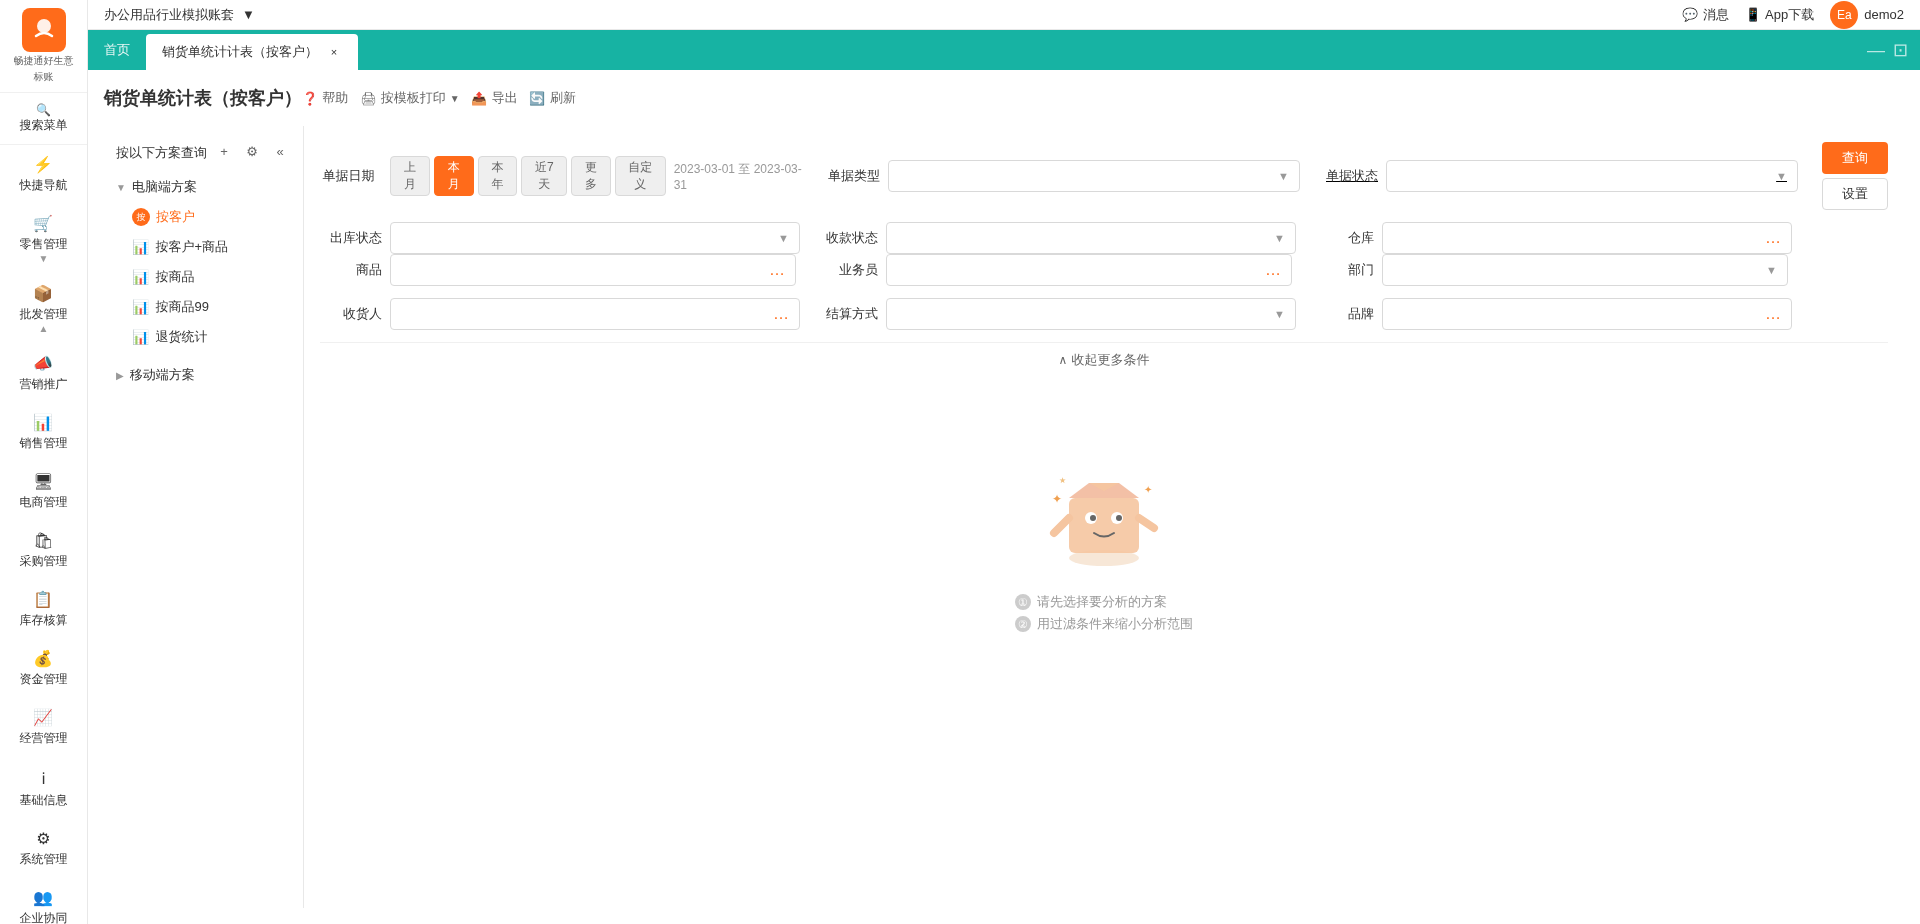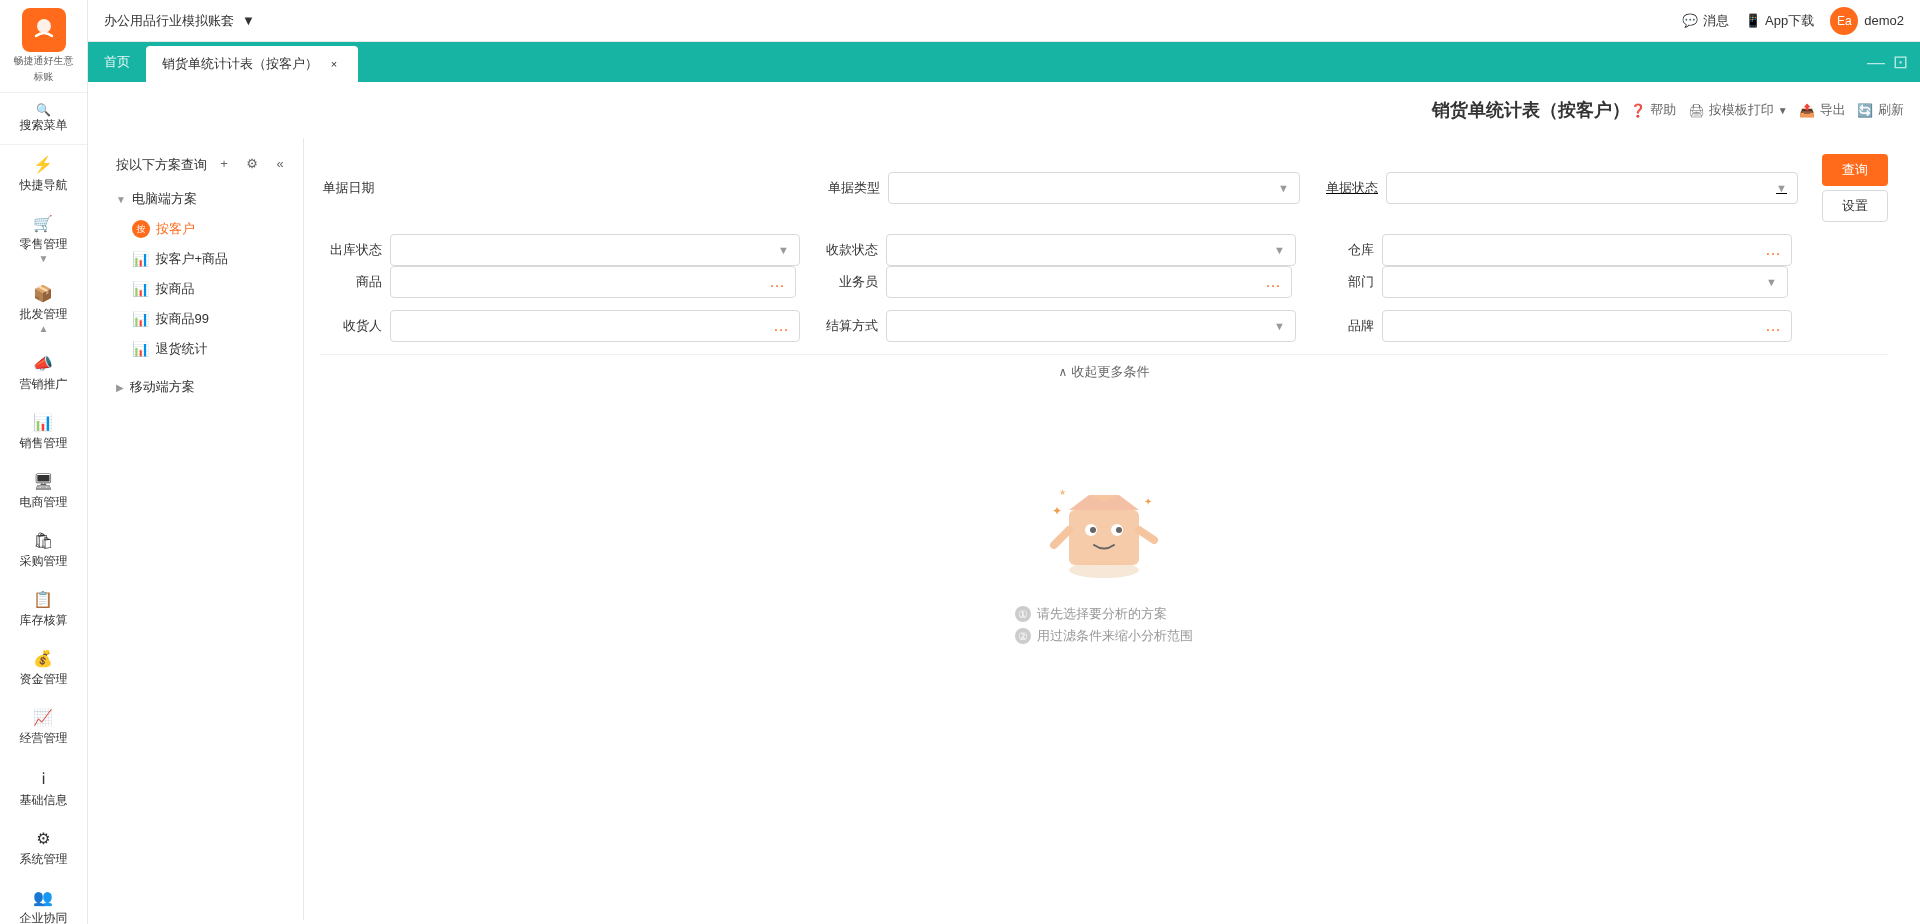--- a/index.html
+++ b/index.html
@@ -11,41 +11,41 @@
     .sidebar-logo-icon { width: 44px; height: 44px; background: #ff6b1a; border-radius: 8px; display: flex; align-items: center; justify-content: center; color: white; font-size: 18px; font-weight: bold; }
     .sidebar-logo-text { font-size: 10px; color: #666; margin-top: 2px; text-align: left; }
     .sidebar-nav-item { width: 100%; padding: 10px 4px; display: flex; flex-direction: column; align-items: center; cursor: pointer; color: #333; font-size: 12px; }
     .sidebar-nav-item .nav-icon { font-size: 16px; margin-bottom: 3px; }
     .sidebar-search { width: 100%; padding: 10px 4px; display: flex; flex-direction: column; align-items: center; cursor: pointer; color: #333; font-size: 12px; border-bottom: 1px solid #f0f0f0; }
 
     
     .main-area { flex: 1; display: flex; flex-direction: column; overflow: hidden; }
 
     
-    .top-header { height: 42px; background: #fff; display: flex; align-items: center; justify-content: space-between; padding: 0 16px; border-bottom: 1px solid #e8e8e8; }
+    .top-header { height: 30px; background: #fff; display: flex; align-items: center; justify-content: space-between; padding: 0 16px; border-bottom: 1px solid #e8e8e8; }
     .top-header-left { display: flex; align-items: center; gap: 8px; color: #333; font-size: 13px; }
     .top-header-right { display: flex; align-items: center; gap: 16px; }
     .header-btn { display: flex; align-items: center; gap: 4px; cursor: pointer; color: #333; font-size: 13px; }
     .avatar { width: 28px; height: 28px; border-radius: 50%; background: #ff6b1a; display: flex; align-items: center; justify-content: center; color: white; font-size: 12px; }
 
     
     .tab-bar { height: 40px; background: #17b3a3; display: flex; align-items: center; padding: 0; }
     .tab-item { height: 40px; display: flex; align-items: center; padding: 0 16px; cursor: pointer; color: rgba(255,255,255,0.8); font-size: 13px; position: relative; }
     .tab-item.active { background: #fff; color: #333; border-radius: 4px 4px 0 0; margin-top: 4px; height: 36px; }
     .tab-item .tab-close { margin-left: 8px; width: 16px; height: 16px; display: flex; align-items: center; justify-content: center; border-radius: 50%; font-size: 11px; }
     .tab-home { height: 40px; display: flex; align-items: center; padding: 0 16px; cursor: pointer; color: rgba(255,255,255,0.9); font-size: 13px; }
     .tab-bar-right { margin-left: auto; display: flex; align-items: center; gap: 8px; padding-right: 12px; }
     .tab-bar-right span { color: rgba(255,255,255,0.8); cursor: pointer; font-size: 16px; }
 
     
     .content-area { flex: 1; overflow: auto; background: #f5f5f5; }
 
     
     .page { background: #fff; margin: 0; padding: 16px; min-height: 100%; }
-    .page-header { display: flex; align-items: center; justify-content: flex-end; margin-bottom: 16px; }
+    .page-header { display: flex; align-items: center; justify-content: flex-start; margin-bottom: 16px; }
     .page-title { font-size: 18px; font-weight: bold; color: #333; }
     .page-actions { display: flex; align-items: center; gap: 12px; }
     .page-action-btn { display: flex; align-items: center; gap: 4px; color: #666; font-size: 13px; cursor: pointer; }
 
     
     .two-panel { display: flex; height: calc(924px - 42px - 40px - 60px); }
 
     
     .left-panel { width: 200px; background: #fff; border-right: 1px solid #e8e8e8; padding: 8px 0; overflow-y: auto; }
     .left-panel-header-row { display: flex; align-items: flex-end; justify-content: space-between; padding: 6px 12px; }
@@ -291,20 +291,29 @@
               <span>移动端方案</span>
             </div>
           </div>
         </div>
 
         <div class="right-panel">
 
           <div style="display:flex;align-items:center;margin-bottom:12px;gap:16px;">
             <div style="display:flex;align-items:center;flex:1;">
               <span style="width:70px;text-align:center;padding-right:13px;color:#333;font-size:13px;flex-shrink:0;">单据日期</span>
+              <div style="display:flex;align-items:center;gap:4px;flex:1;">
+                <button class="date-btn">上月</button>
+                <button class="date-btn active">本月</button>
+                <button class="date-btn">本年</button>
+                <button class="date-btn">近7天</button>
+                <button class="date-btn">更多</button>
+                <button class="date-btn">自定义</button>
+                <span style="color:#999;font-size:12px;margin-left:4px;">2023-03-01 至 2023-03-31</span>
+              </div>
             </div>
             <div style="display:flex;align-items:center;flex:1;">
               <span style="width:70px;text-align:right;padding-right:8px;color:#333;font-size:13px;flex-shrink:0;">单据类型</span>
               <div class="filter-item-control" style="flex:1;border:1px solid #d9d9d9;border-radius:4px;height:32px;padding:0 10px;display:flex;align-items:center;justify-content:space-between;">
                 <span></span>
                 <span style="color:#999;font-size:11px;">▼</span>
               </div>
             </div>
             <div style="display:flex;align-items:center;flex:1;text-decoration:underline;">
               <span style="width:70px;text-align:right;padding-right:8px;color:#333;font-size:13px;flex-shrink:0;">单据状态</span>

